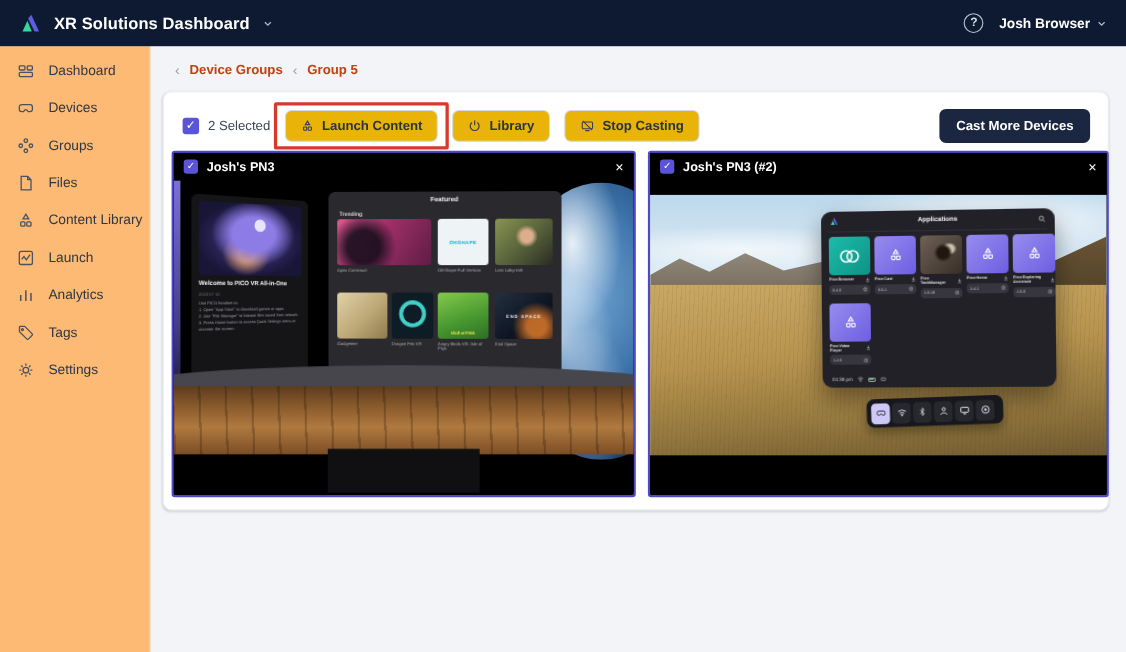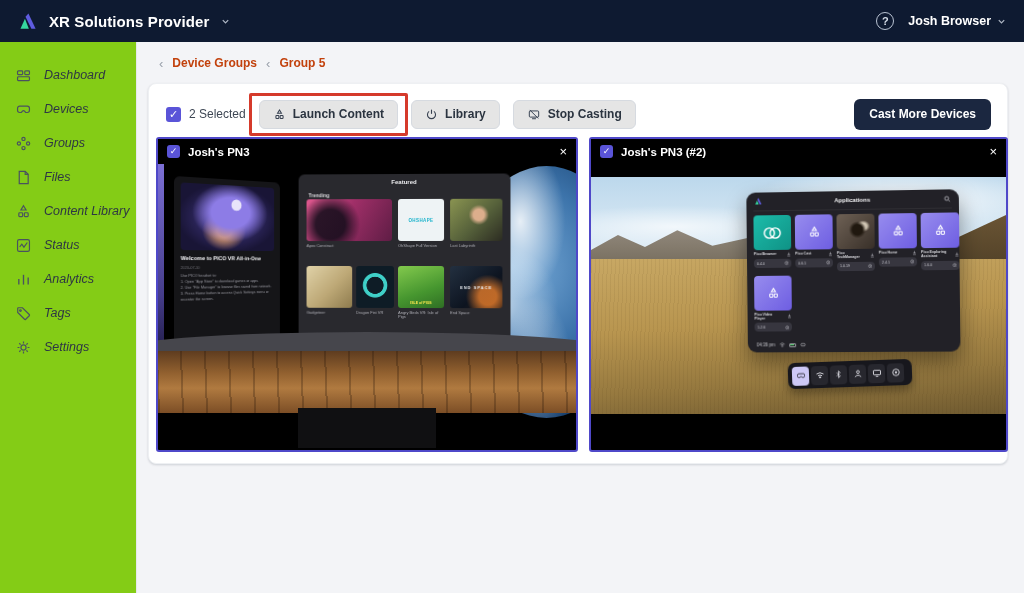--- a/index.html
+++ b/index.html
@@ -16,42 +16,42 @@
   .brand { display:flex; align-items:center; gap:12px; cursor:pointer; }
   .brand-title { color:#fff; font-size:15px; font-weight:bold; letter-spacing:.1px; }
   .chev { width:9px; height:9px; }
   .topbar-right { margin-left:auto; display:flex; align-items:center; gap:14px; }
   .help-circ { width:18px; height:18px; border:1.5px solid #b9c3d3; border-radius:50%;
     color:#d6dde8; font-size:11px; font-weight:bold; display:flex; align-items:center; justify-content:center; }
   .user { display:flex; align-items:center; gap:6px; color:#fff; font-size:12.5px; font-weight:bold; cursor:pointer; }
 
   
   .sidebar { position:absolute; top:42px; left:0; width:137px; bottom:0;
-    background:#84cc16; border-right:1px solid #e6e8ec; padding-top:16px; z-index:20;font-style:italic; }
+    background:#fdba74; border-right:1px solid #e6e8ec; padding-top:5px; z-index:20; }
   .side-item { display:flex; align-items:center; gap:12px; padding:0 0 0 15px;
     height:34px; font-size:12.5px; color:#2e3744; cursor:pointer; }
   .side-ico { width:17px; flex:none; }
 
   
   .main { position:absolute; top:42px; left:138px; right:0; bottom:0; }
   .breadcrumb { display:flex; align-items:center; gap:9px; margin:14px 0 0 21px;
     font-size:12px; color:#3c4451; }
   .bc-chev { color:#9aa1ac; font-size:13px; line-height:1; }
   .bc-item { cursor:pointer; font-weight:bold; color:#c2410c; }
   .card { margin:13px 16px 0 10px; height:381px; background:#fff; border-radius:8px;
     box-shadow:0 1px 2px rgba(16,24,40,.07), 0 1px 3px rgba(16,24,40,.09);
     border:1px solid #eef0f3; }
 
   
   .toolbar { display:flex; align-items:center; padding:16px 16px 0 17px; gap:13px; height:44px; }
   .sel-group { display:flex; align-items:center; gap:8px; }
   .cbx { width:15px; height:15px; background:#5a54d8; border-radius:3px; color:#fff;
     font-size:11px; line-height:15px; text-align:center; cursor:pointer; }
   .sel-label { font-size:12px; color:#3e4754; }
-  .btn { display:inline-flex; align-items:center; gap:7px; background:#e5e5e5;
+  .btn { display:inline-flex; align-items:center; gap:7px; background:#eab308;
     border:1px solid #d6dae0; border-radius:6px; padding:0 13px; height:29px;
     font-size:12px; font-weight:bold; color:#2b3440; cursor:pointer; }
   .launch-wrap { position:relative; display:inline-block; }
   .hl-box { position:absolute; top:-7px; left:-10px; right:-10px; bottom:-7px;
     border:3px solid #d53a2b; border-radius:2px; pointer-events:none; }
   .btn-dark { margin-left:auto; background:#1b2740; color:#fff; border:none;
     border-radius:6px; height:31px; padding:0 15px; font-size:12px; font-weight:bold; cursor:pointer; }
 
   
   .panels { display:flex; gap:11px; margin-top:9px; padding:0 6px 0 7px; }
@@ -175,21 +175,21 @@
 <body>
 
 <div class="topbar">
   <div class="brand">
     <span>
       <svg width="19" height="19" viewBox="0 0 20 20">
         <path d="M11 1.5 L18.5 17.5 h-4.4 L7.9 5 Z" fill="#5f5ce0"></path>
         <path d="M7.3 7.2 L11.4 17.5 H2.6 Z" fill="#35d79f"></path>
       </svg>
     </span>
-    <span class="brand-title">XR Solutions Provider</span>
+    <span class="brand-title">XR Solutions Dashboard</span>
     <svg class="chev" viewBox="0 0 10 10">
       <path d="M2 3.5 L5 6.5 L8 3.5" stroke="#aeb6c4" stroke-width="1.4" fill="none"></path>
     </svg>
   </div>
   <div class="topbar-right">
     <div class="help-circ">
         <span>?</span>
       </div>
     <div class="user">
       <span>Josh Browser</span>
@@ -237,21 +237,21 @@
         <rect x="4.5" y="11.5" width="4.5" height="4.5" rx="1"></rect>
         <rect x="11" y="11.5" width="4.5" height="4.5" rx="1"></rect>
     </svg>
     <span>Content Library</span>
   </div>
   <div class="side-item">
     <svg class="side-ico" viewBox="0 0 20 20" fill="none" stroke="#4a5260" stroke-width="1.4">
       <rect x="3" y="3" width="14" height="14" rx="2"></rect>
         <path d="M5.5 11.5 L8 8.5 l2.5 3.5 L14.5 6.5"></path>
     </svg>
-    <span>Status</span>
+    <span>Launch</span>
   </div>
   <div class="side-item">
     <svg class="side-ico" viewBox="0 0 20 20" fill="none" stroke="#4a5260" stroke-width="1.6">
       <path d="M4.5 16 V9.5"></path>
         <path d="M10 16 V4.5"></path>
         <path d="M15.5 16 V7.5"></path>
     </svg>
     <span>Analytics</span>
   </div>
   <div class="side-item">

